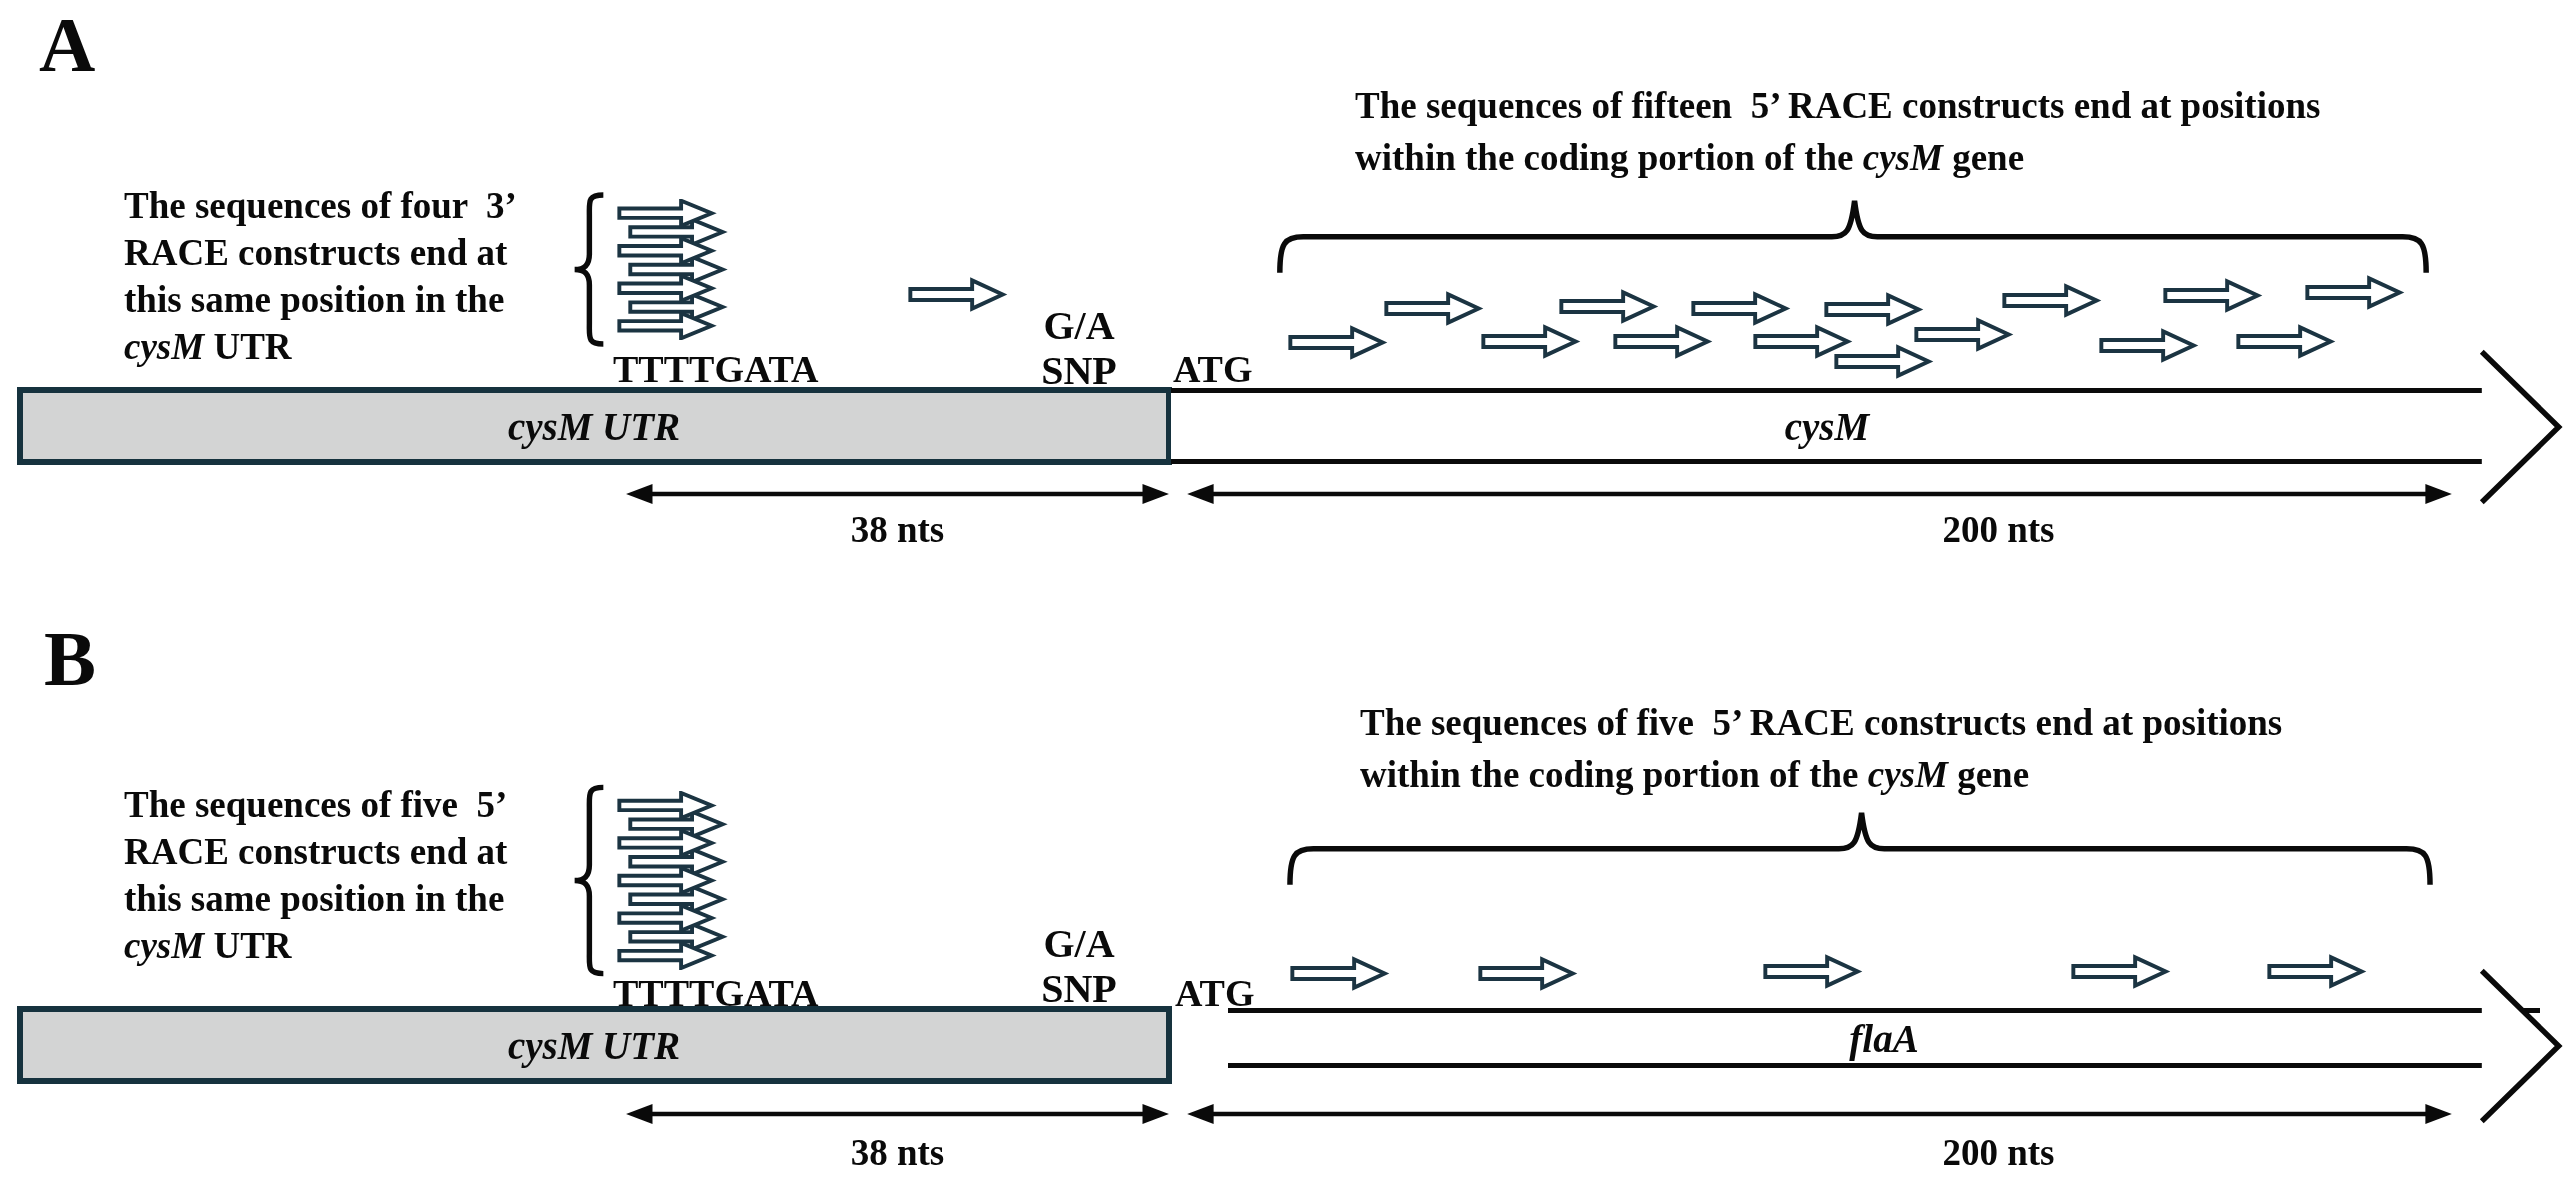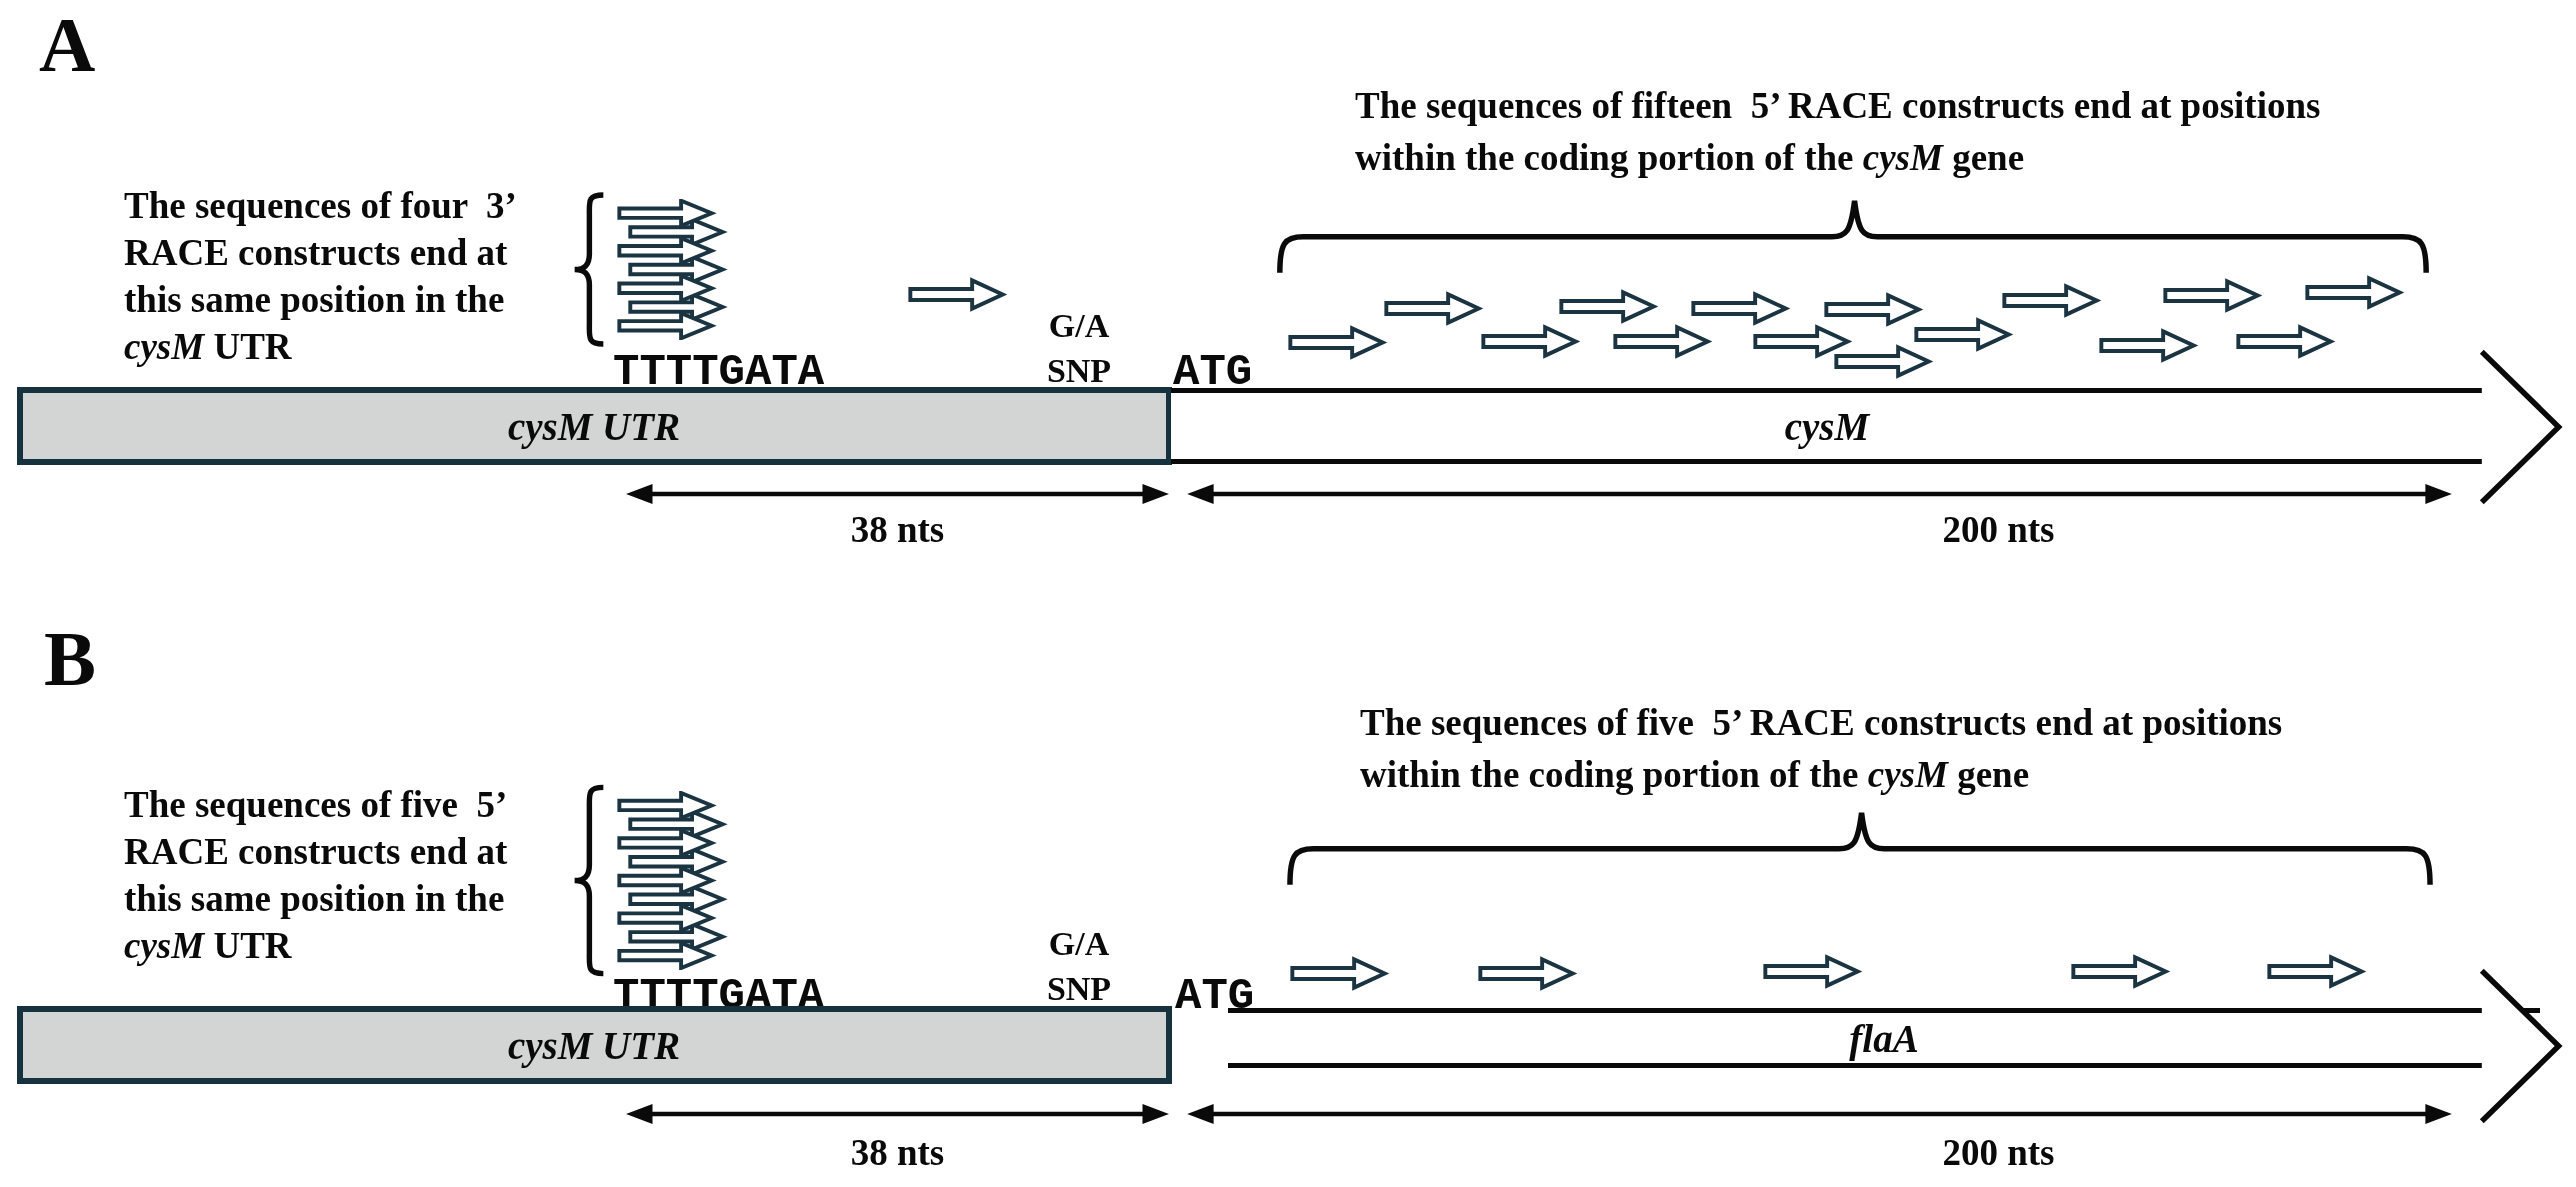--- a/index.html
+++ b/index.html
@@ -6,22 +6,22 @@
   #canvas {
     position:relative; width:2576px; height:1188px; background:#ffffff;
     font-family:"Liberation Serif", serif; color:#0a0a0a; overflow:hidden;
   }
   .abs { position:absolute; }
   .panel-letter { position:absolute; font-weight:bold; font-size:78px; line-height:78px; }
   .annot { position:absolute; font-weight:bold; font-size:37px; white-space:pre-wrap; }
   .left-annot .line  { line-height:47px; }
   .right-annot .line { line-height:52px; }
   .it { font-style:italic; }
-  .small-label { position:absolute; font-weight:bold; font-size:44px; white-space:pre;font-family:Liberation Mono, monospace; }
-  .snp-block { position:absolute; font-weight:bold; font-size:34px; line-height:45px; text-align:center; width:118px; }
+  .small-label { position:absolute; font-weight:bold; font-size:38px; white-space:pre; }
+  .snp-block { position:absolute; font-weight:bold; font-size:40px; line-height:45px; text-align:center; width:118px; }
   .utr-bar {
     position:absolute; box-sizing:border-box; background:#d3d4d4;
     border:6.3px solid #16323e; display:flex; align-items:center; justify-content:center;
   }
   .gene-bar {
     position:absolute; box-sizing:border-box; background:#ffffff;
     border-top:5.5px solid #0a0a0a; border-bottom:5.5px solid #0a0a0a;
     display:flex; align-items:center; justify-content:center;
   }
   .bar-label { font-weight:bold; font-style:italic; font-size:39px; }

